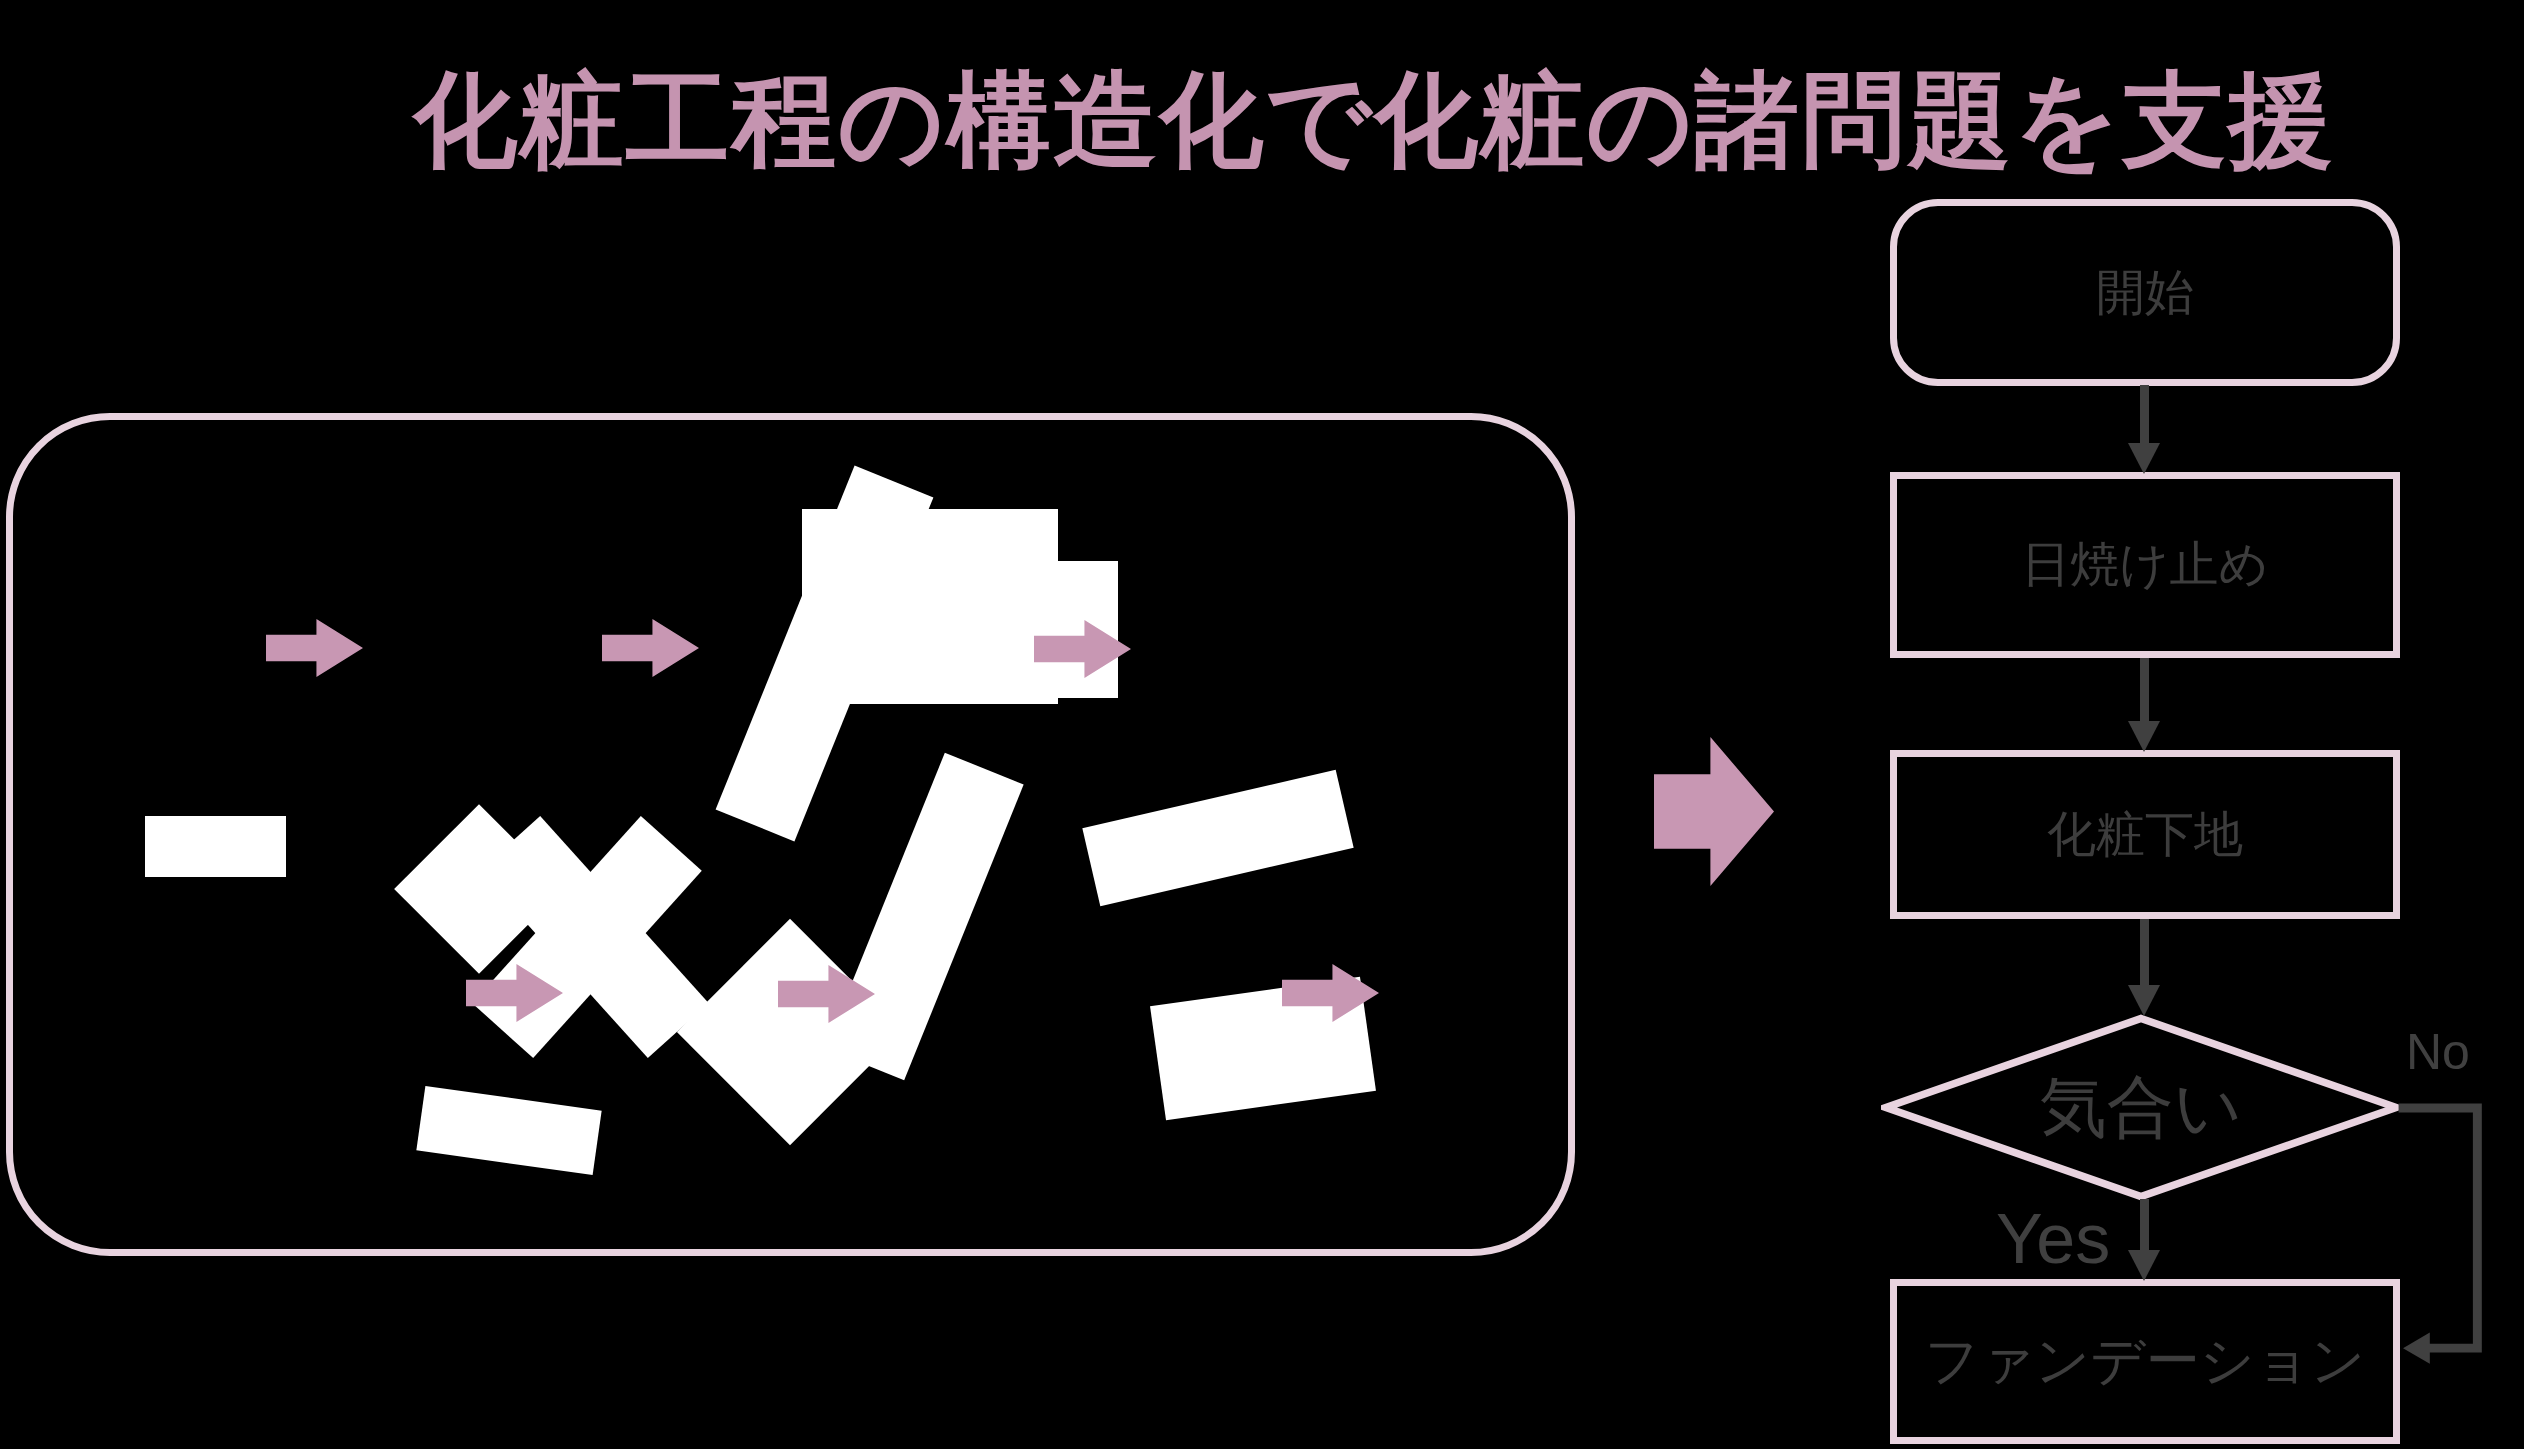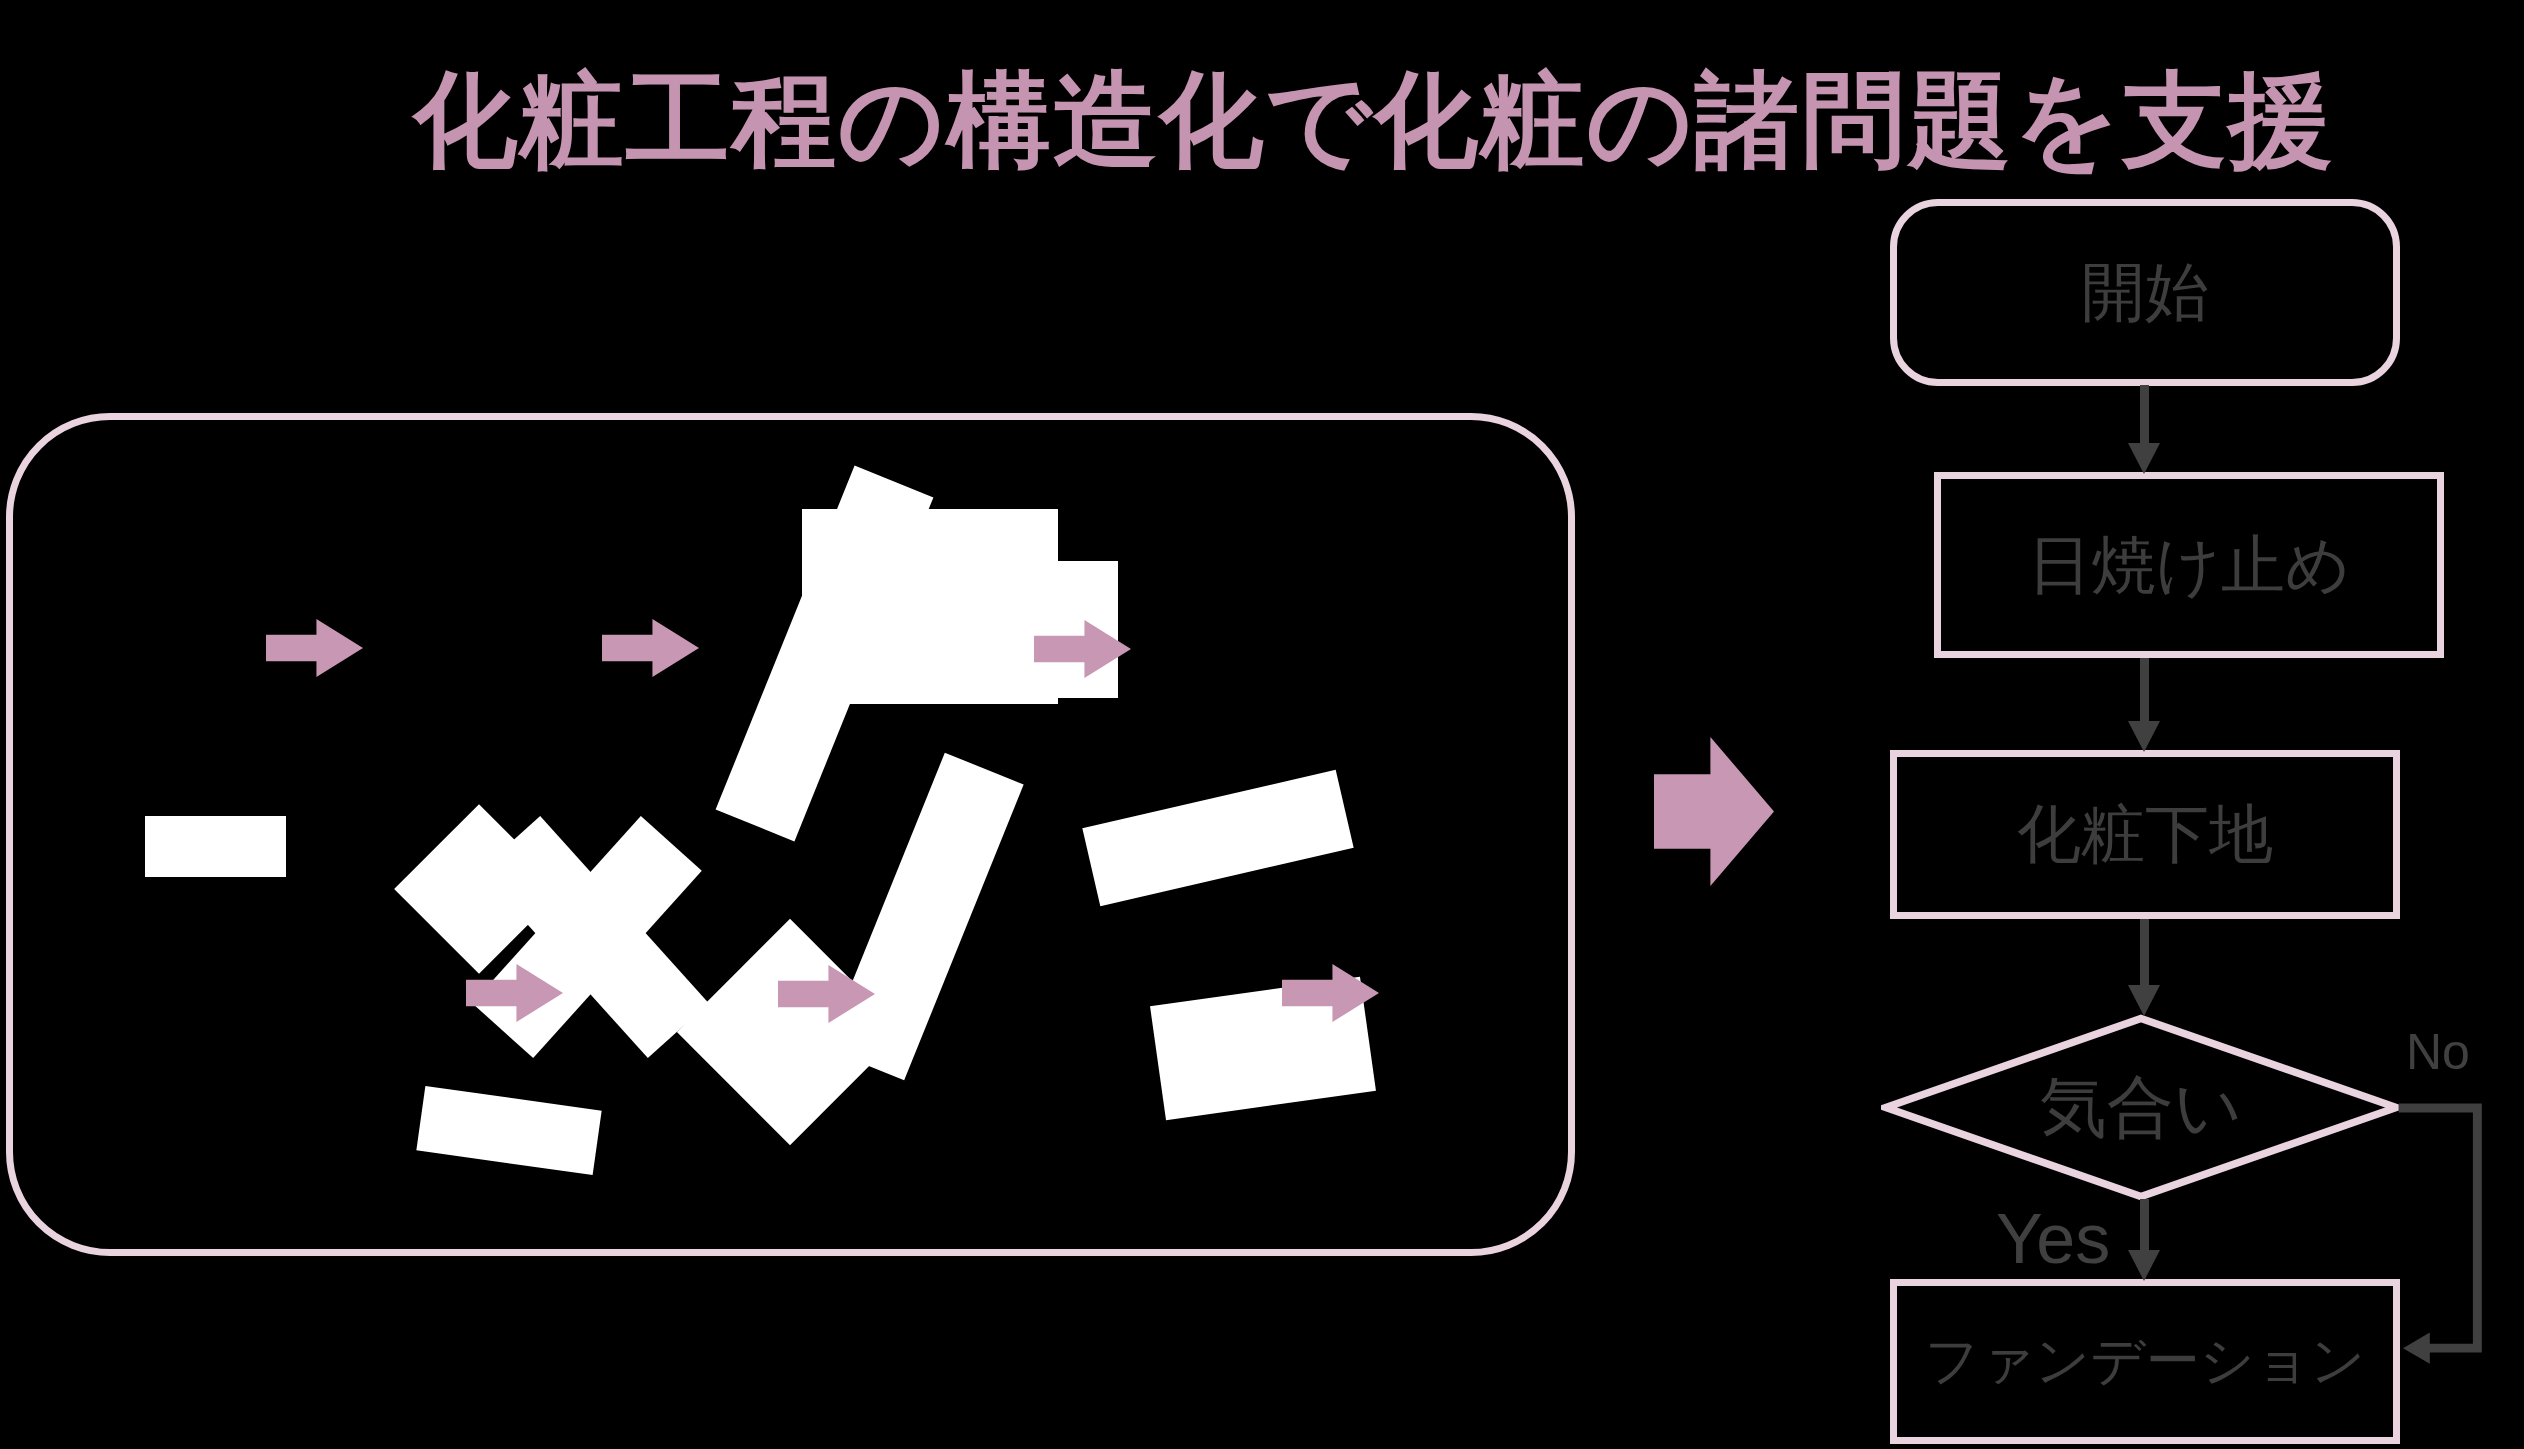--- a/index.html
+++ b/index.html
@@ -15,23 +15,23 @@
 
   .scatter{position:absolute;background:#fff;}
   .arrow-small{position:absolute;background:var(--mauve,#c897b3);
     clip-path:polygon(0 27%,52% 27%,52% 0,100% 50%,52% 100%,52% 73%,0 73%);}
   .big-arrow{position:absolute;left:1654px;top:737px;width:120px;height:149px;
     background:var(--mauve,#c897b3);
     clip-path:polygon(0 25%,47% 25%,47% 0,100% 50%,47% 100%,47% 75%,0 75%);}
 
   .node{position:absolute;left:1890px;width:510px;border:7.4px solid var(--pale,#e8d3df);
         background:#000;display:flex;align-items:center;justify-content:center;
-        box-sizing:border-box;color:var(--ink,#3d3d3d);font-size:64px;white-space:nowrap;}
+        box-sizing:border-box;color:var(--ink,#3d3d3d);font-size:49px;white-space:nowrap;}
   .node-start{top:199px;height:187px;border-radius:48px;}
-  .node-sunscreen{top:472px;height:186px;margin-left:44px;}
+  .node-sunscreen{top:472px;height:186px;}
   .node-base{top:750px;height:169px;}
   .node-foundation{top:1279px;height:165px;font-size:54px;}
 
   .diamond-wrap{position:absolute;left:1881px;top:1014px;width:520px;height:187px;}
   .diamond-wrap svg{position:absolute;left:0;top:0;}
   .diamond-label{position:absolute;left:0;top:0;width:100%;height:100%;
         display:flex;align-items:center;justify-content:center;
         color:var(--ink,#3d3d3d);font-size:67px;}
 
   .vconn{position:absolute;width:33px;}

